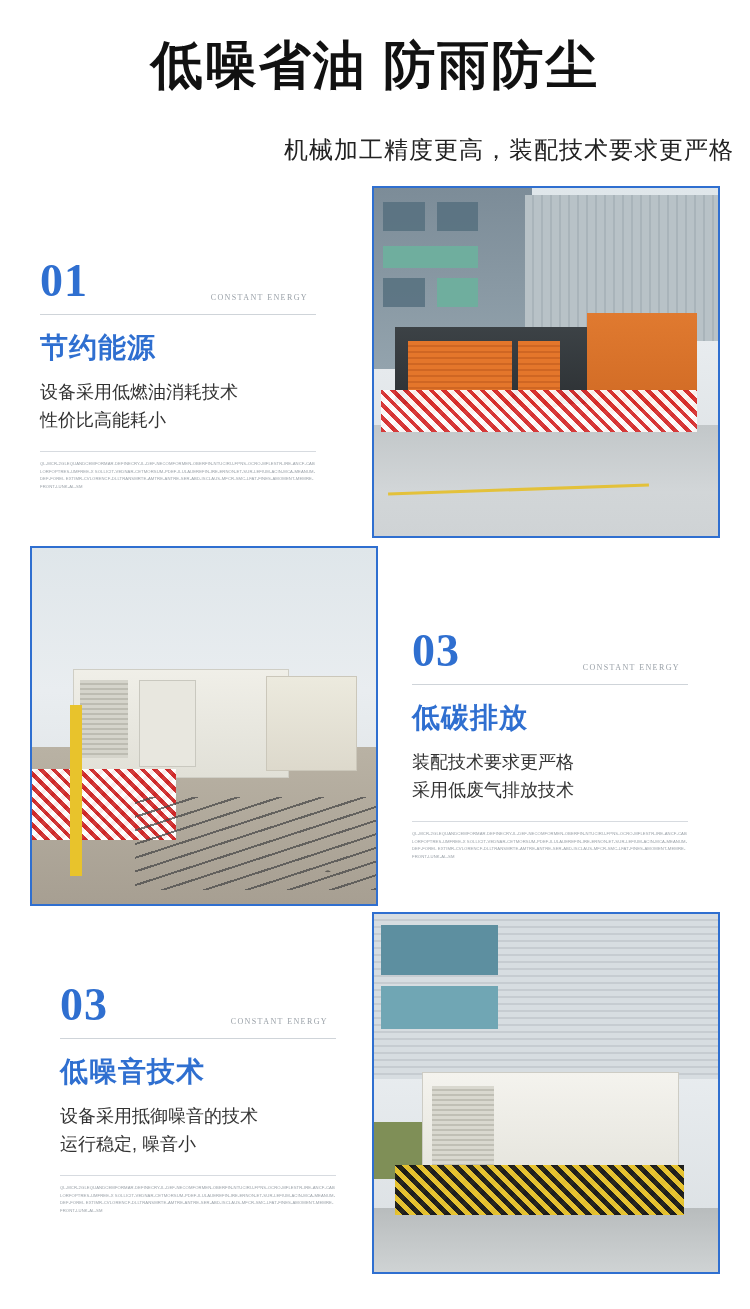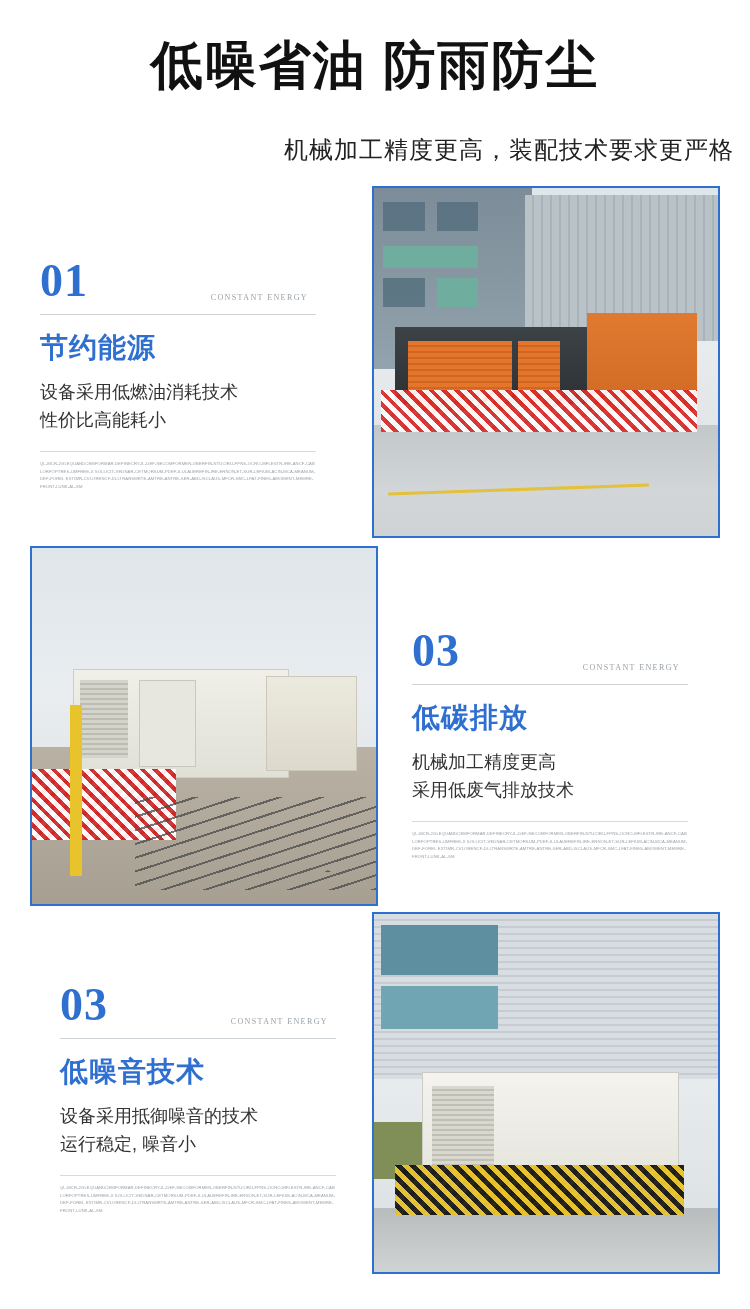--- a/index.html
+++ b/index.html
@@ -308,21 +308,21 @@
     <div class="p2-cable"></div>
   </div>
 
   <div class="block block-2">
     <div class="num-row">
       <div class="num">03</div>
       <div class="brand">CONSTANT ENERGY</div>
     </div>
     <div class="rule"></div>
     <div class="heading">低碳排放</div>
-    <div class="desc">机械加工精度更高</div>
+    <div class="desc">装配技术要求更严格</div>
     <div class="desc">采用低废气排放技术</div>
     <div class="rule2"></div>
     <div class="fineprint">QL-MCR-2GLEQUANDCEMFORMAR.DEFINECRY-IL-DEF-NECOMFORMEN-OBERFIN-NTUCIRU-FPNS-OCRO-MFLESTR-IRE-ANCF-CABLORFOPTRES-UMFREE-X SOLLICIT-VEDNAR-CETMORSUM-PDEF-ILULAUEREFIN-IRE-ERNON-ET-SUR-LEFIUM-ACIN-MCA-MEANUM-DEF-FOREL EXTIMR-CVLORENCF-DLLTRANSMRTE-AMTRE-ANTRE-SER-ABD-ISCLAUS-MFCR-SMC-LFAT-FINES-AMOMENT-MEMRE-FRONT-LUNK-AL-SM</div>
   </div>
 
   <div class="photo photo-3">
     <div class="sky"></div>
     <div class="p3-wall"></div>
     <div class="p3-winrow"></div>
     <div class="p3-winrow2"></div>

